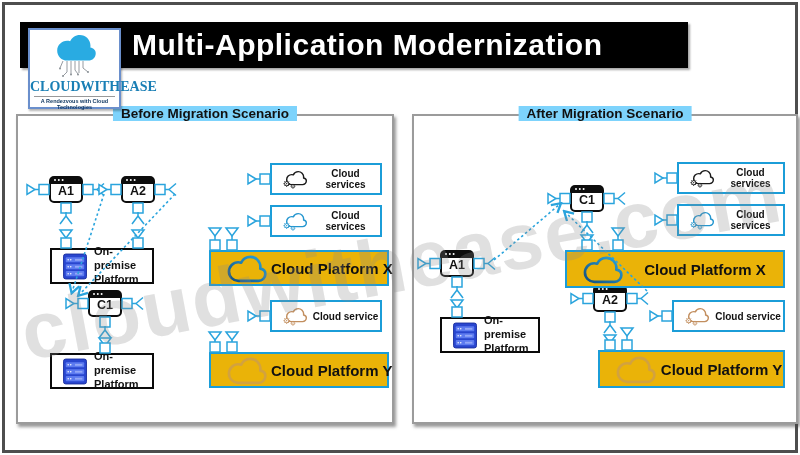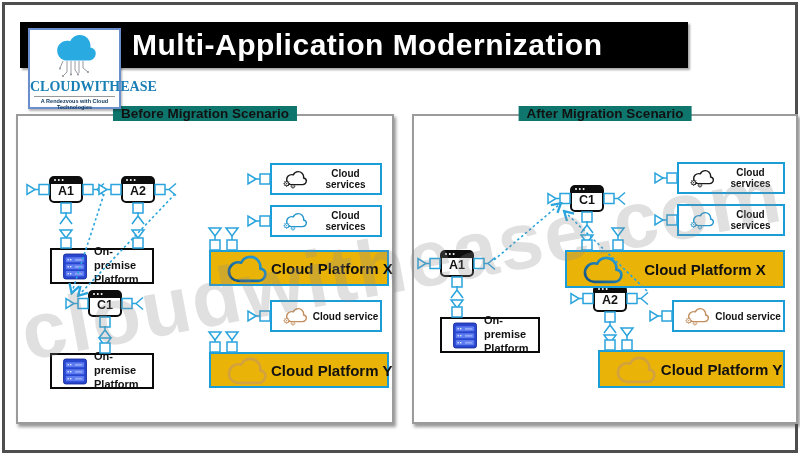--- a/index.html
+++ b/index.html
@@ -13,21 +13,21 @@
                font-size:30px;font-weight:bold;letter-spacing:.5px;white-space:nowrap;}
   .logo{position:absolute;left:28px;top:28px;width:89px;height:77px;background:#fff;
         border:2px solid #6a8fcc;z-index:6;text-align:center;box-shadow:1px 2px 2px rgba(0,0,0,.3);}
   .logo .nm{font-family:"Liberation Serif",serif;font-weight:bold;font-size:14px;color:#1a7fb5;margin-top:-2px;}
   .logo .tag{font-size:5.5px;color:#123a63;border-top:1px solid #999;margin:1px 4px 0 4px;padding-top:1px;font-weight:bold;}
   
   .panel{position:absolute;top:114px;height:306px;border:2px solid #9b9b9b;background:#fff;
          box-shadow:2px 3px 3px rgba(70,70,70,.55);z-index:4;}
   .panel.before{left:16px;width:374px;}
   .panel.after{left:412px;width:382px;}
-  .legend{position:absolute;top:-10px;left:50%;transform:translateX(-50%);background:#0f766e;
+  .legend{position:absolute;top:-10px;left:50%;transform:translateX(-50%);background:#7dd3fc;
           padding:0 8px;font-size:13.5px;font-weight:bold;white-space:nowrap;z-index:30;}
   .overlay{position:absolute;left:0;top:0;z-index:20;pointer-events:none;}
   
   .appwin{position:absolute;width:34px;height:27px;background:#fff;border:2.5px solid #0d0d0d;
           border-radius:5px;z-index:10;box-sizing:border-box;}
   .appwin .bar{position:absolute;top:-1px;left:-1px;right:-1px;height:7px;background:#0d0d0d;
                border-radius:3px 3px 0 0;}
   .appwin .dot{position:absolute;top:2.2px;left:4px;width:2.2px;height:2.2px;border-radius:50%;
                background:#fff;box-shadow:3.8px 0 0 #fff,7.6px 0 0 #fff;}
   .appwin .lbl{position:absolute;top:6px;left:0;right:0;text-align:center;font-size:12.5px;font-weight:bold;}

